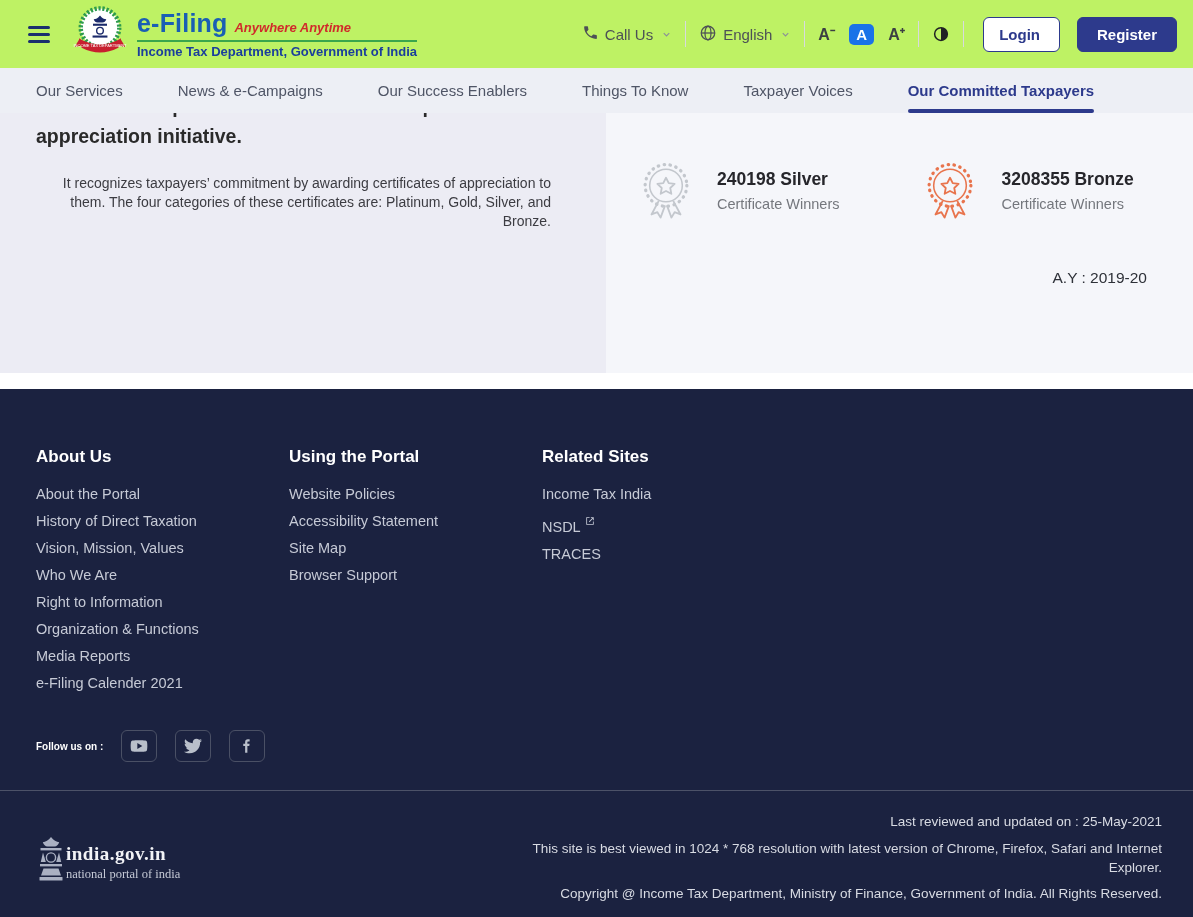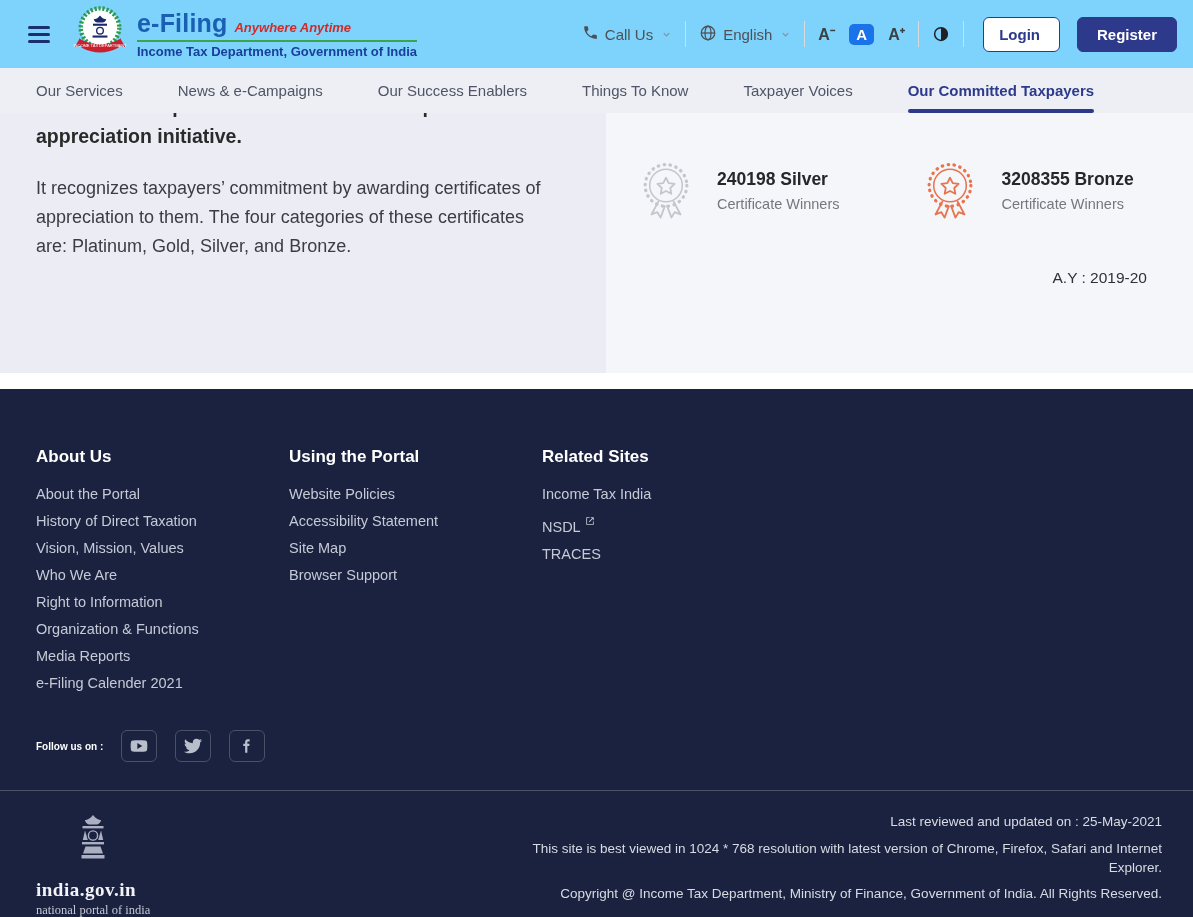--- a/index.html
+++ b/index.html
@@ -4,21 +4,21 @@
 <style>
   * { box-sizing: border-box; }
   html,body { margin:0; padding:0; }
   body {
     width:1193px; height:917px; overflow:hidden;
     font-family:"Liberation Sans", sans-serif;
     background:#ffffff; color:#222;
   }
 
   
-  .header { height:68px; display:flex; align-items:center; justify-content:space-between; padding:0 16px 0 26px; background:#7dd3fc; }
+  .header { height:68px; display:flex; align-items:center; justify-content:space-between; padding:0 16px 0 26px; background:#bef264; }
   .header-left { display:flex; align-items:center; gap:20px; }
   .hamburger { display:flex; flex-direction:column; gap:4px; cursor:pointer; padding:4px 2px; }
   .hamburger span { width:22px; height:3px; background:#1b2f6e; border-radius:2px; }
   .logo { display:flex; align-items:center; gap:9px; }
   .logo-text { display:flex; flex-direction:column; }
   .logo-title-row { display:flex; align-items:baseline; gap:7px; }
   .logo-title { font-size:25px; font-weight:600; color:#1a5fb4; letter-spacing:0.2px; }
   .logo-tagline { font-size:13px; font-style:italic; color:#d02b2b; font-weight:600; }
   .logo-rule { height:2px; background:#3aa64c; margin:2px 0 2px; }
   .logo-subtitle { font-size:13px; color:#1a3e9c; font-weight:700; }
@@ -38,21 +38,21 @@
   
   .navbar { height:45px; background:#edeff5; display:flex; align-items:stretch; gap:55px; padding-left:36px; font-size:15px; color:#4f5566; position:relative; z-index:2; }
   .nav-item { display:flex; align-items:center; position:relative; cursor:pointer; white-space:nowrap; }
   .nav-item.active { color:#2d3a8c; font-weight:700; }
   .nav-item.active::after { content:""; position:absolute; left:0; right:0; bottom:0; height:4px; background:#2d3a8c; border-radius:2px; }
 
   
   .content { display:flex; height:260px; }
   .content-left { width:606px; background:#ececf4; padding:0 36px; overflow:hidden; }
   .content-heading { margin:-22px 0 0; font-size:19.5px; line-height:30px; font-weight:700; color:#2a2a2a; }
-  .content-para { margin-top:23px; width:515px; font-size:18px; line-height:29px; color:#3c3c42; }
+  .content-para { margin-top:23px; width:515px; font-size:14px; line-height:19px; color:#3c3c42;text-align:right; }
   .content-right { flex:1; background:#f5f6fa; position:relative; padding:48px 0 0 31px; }
   .stats { display:flex; gap:82px; }
   .stat { display:flex; align-items:center; gap:22px; }
   .medal { display:block; }
   .medal-silver { color:#c3c7cd; }
   .medal-bronze { color:#e8744d; }
   .stat-value { font-size:17.5px; font-weight:700; color:#26262b; }
   .stat-label { font-size:14.5px; color:#74777d; margin-top:6px; }
   .ay-text { position:absolute; top:156px; right:46px; font-size:15.5px; color:#2e3138; }
   .content-gap { height:16px; background:#ffffff; }
@@ -64,21 +64,21 @@
   .fcol h3 { margin:0 0 20px; font-size:17px; font-weight:700; color:#fff; }
   .fcol ul { list-style:none; margin:0; padding:0; }
   .fcol li { font-size:14.5px; color:#c6cad6; margin-bottom:12.5px; line-height:14.5px; cursor:pointer; }
   .ext-icon { display:inline-block; vertical-align:super; margin-left:4px; }
 
   .follow-row { display:flex; align-items:center; gap:14px; margin-top:27px; }
   .follow-label { font-size:10px; font-weight:700; color:#fff;text-align:right; }
   .social-btn { width:36px; height:32px; border:1px solid #4a5065; border-radius:6px; display:flex; align-items:center; justify-content:center; color:#b9bfca; cursor:pointer; margin-left:4px; }
 
   .bottom-bar { border-top:1px solid #4c5268; margin:28px -36px 0; padding:22px 31px 0 36px; display:flex; justify-content:space-between; }
-  .portal-block { display:flex; align-items:center; gap:12px; color:#aab0c2;flex-direction:column; }
+  .portal-block { display:flex; align-items:center; color:#aab0c2; }
   .portal-text { font-family:"Liberation Serif", serif; }
   .portal-name { font-size:19px; font-weight:700; color:#f2f3f6; letter-spacing:0.5px; }
   .portal-sub { font-size:12.5px; color:#c6cad6; margin-top:2px; }
   .legal-block { text-align:right; font-size:13.5px; color:#d8dbe3; max-width:640px; line-height:18px; }
   .legal-block div { margin-bottom:8px; }
   .legal-best { line-height:19px; }
 </style>
 </head>
 <body>
 

